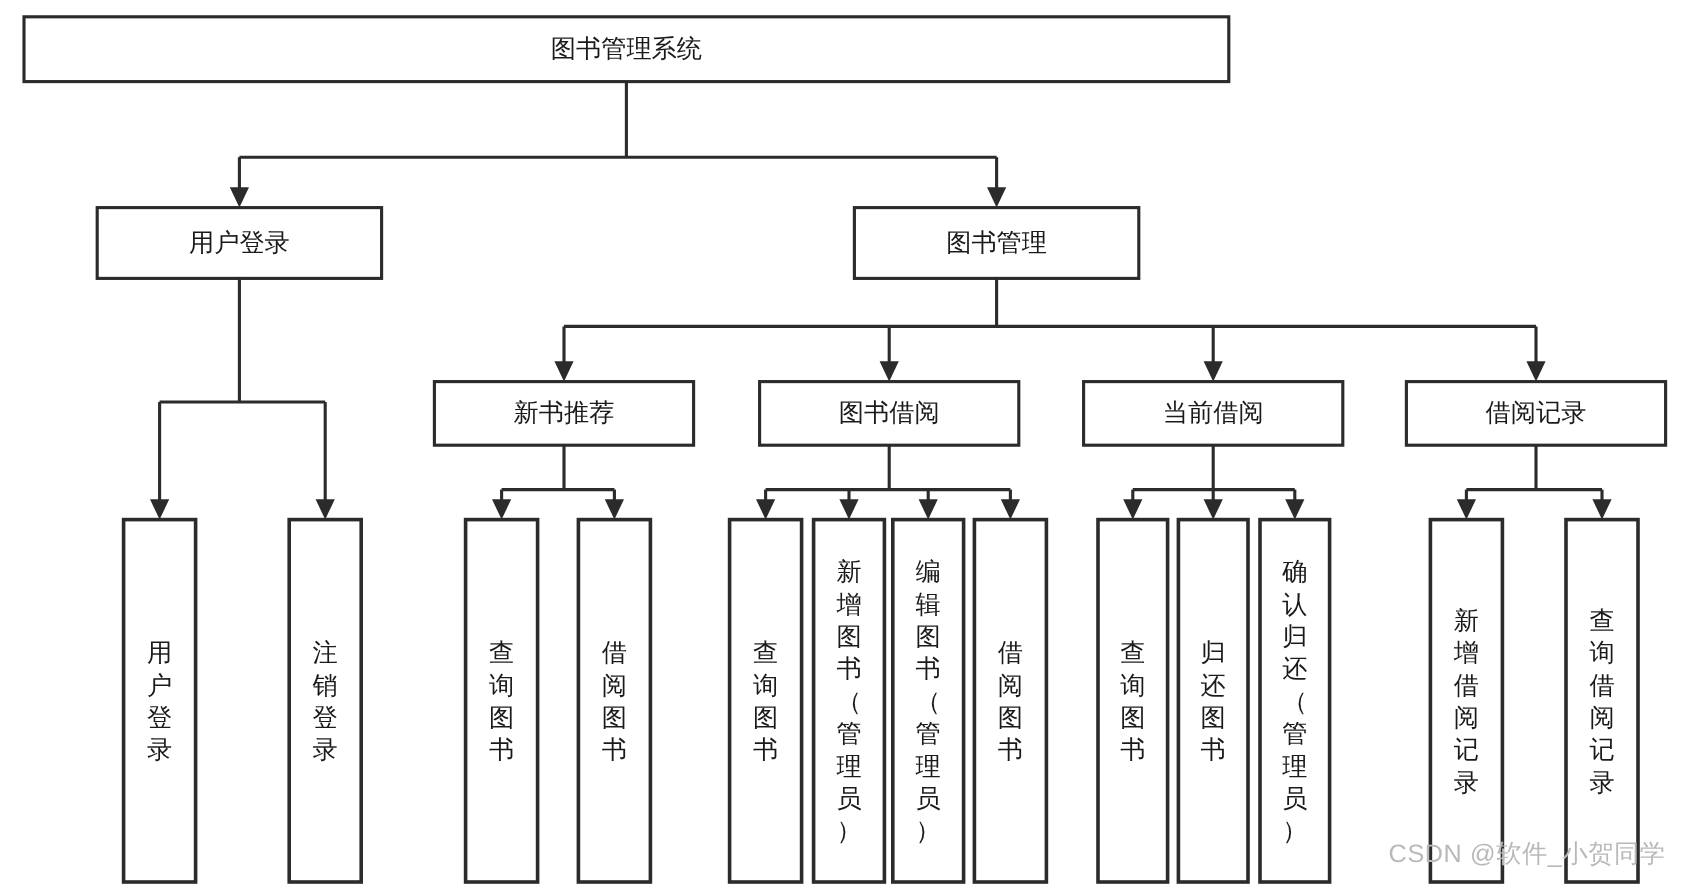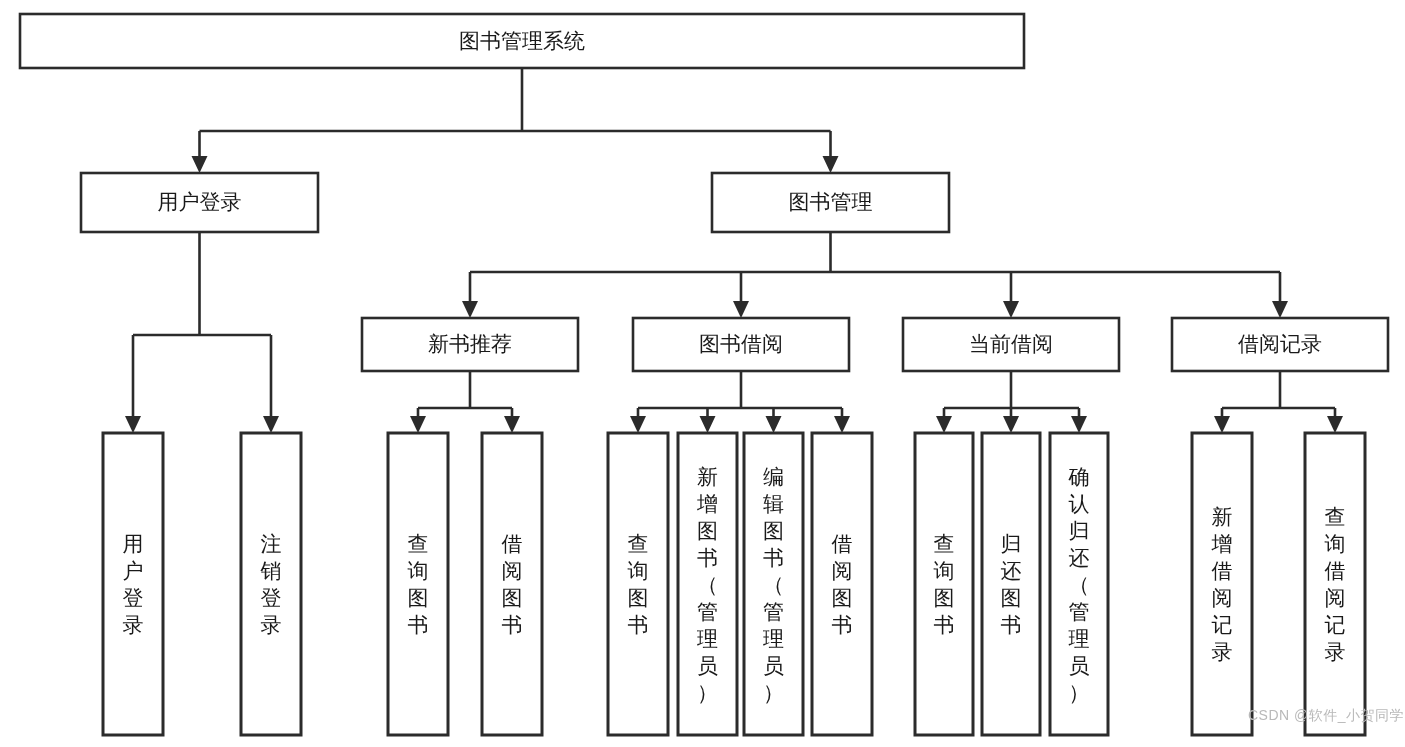--- a/index.html
+++ b/index.html
@@ -51,24 +51,24 @@
     dominant-baseline: middle;
   }
   .node-label-v {
     font-family: "Liberation Sans", "DejaVu Sans", sans-serif;
     font-size: 21px;
     fill: #1a1a1a;
     text-anchor: middle;
   }
   .watermark {
     position: absolute;
-    right: 1px;
+    right: 17px;
     bottom: 6px;
     font-family: "Liberation Sans", "DejaVu Sans", sans-serif;
-    font-size: 14px;
+    font-size: 21px;
     color: #b9b9b9;
     letter-spacing: 0.5px;
     white-space: nowrap;
     user-select: none;
   }
 </style>
 </head>
 <body>
 
 <div id="diagram-root">

